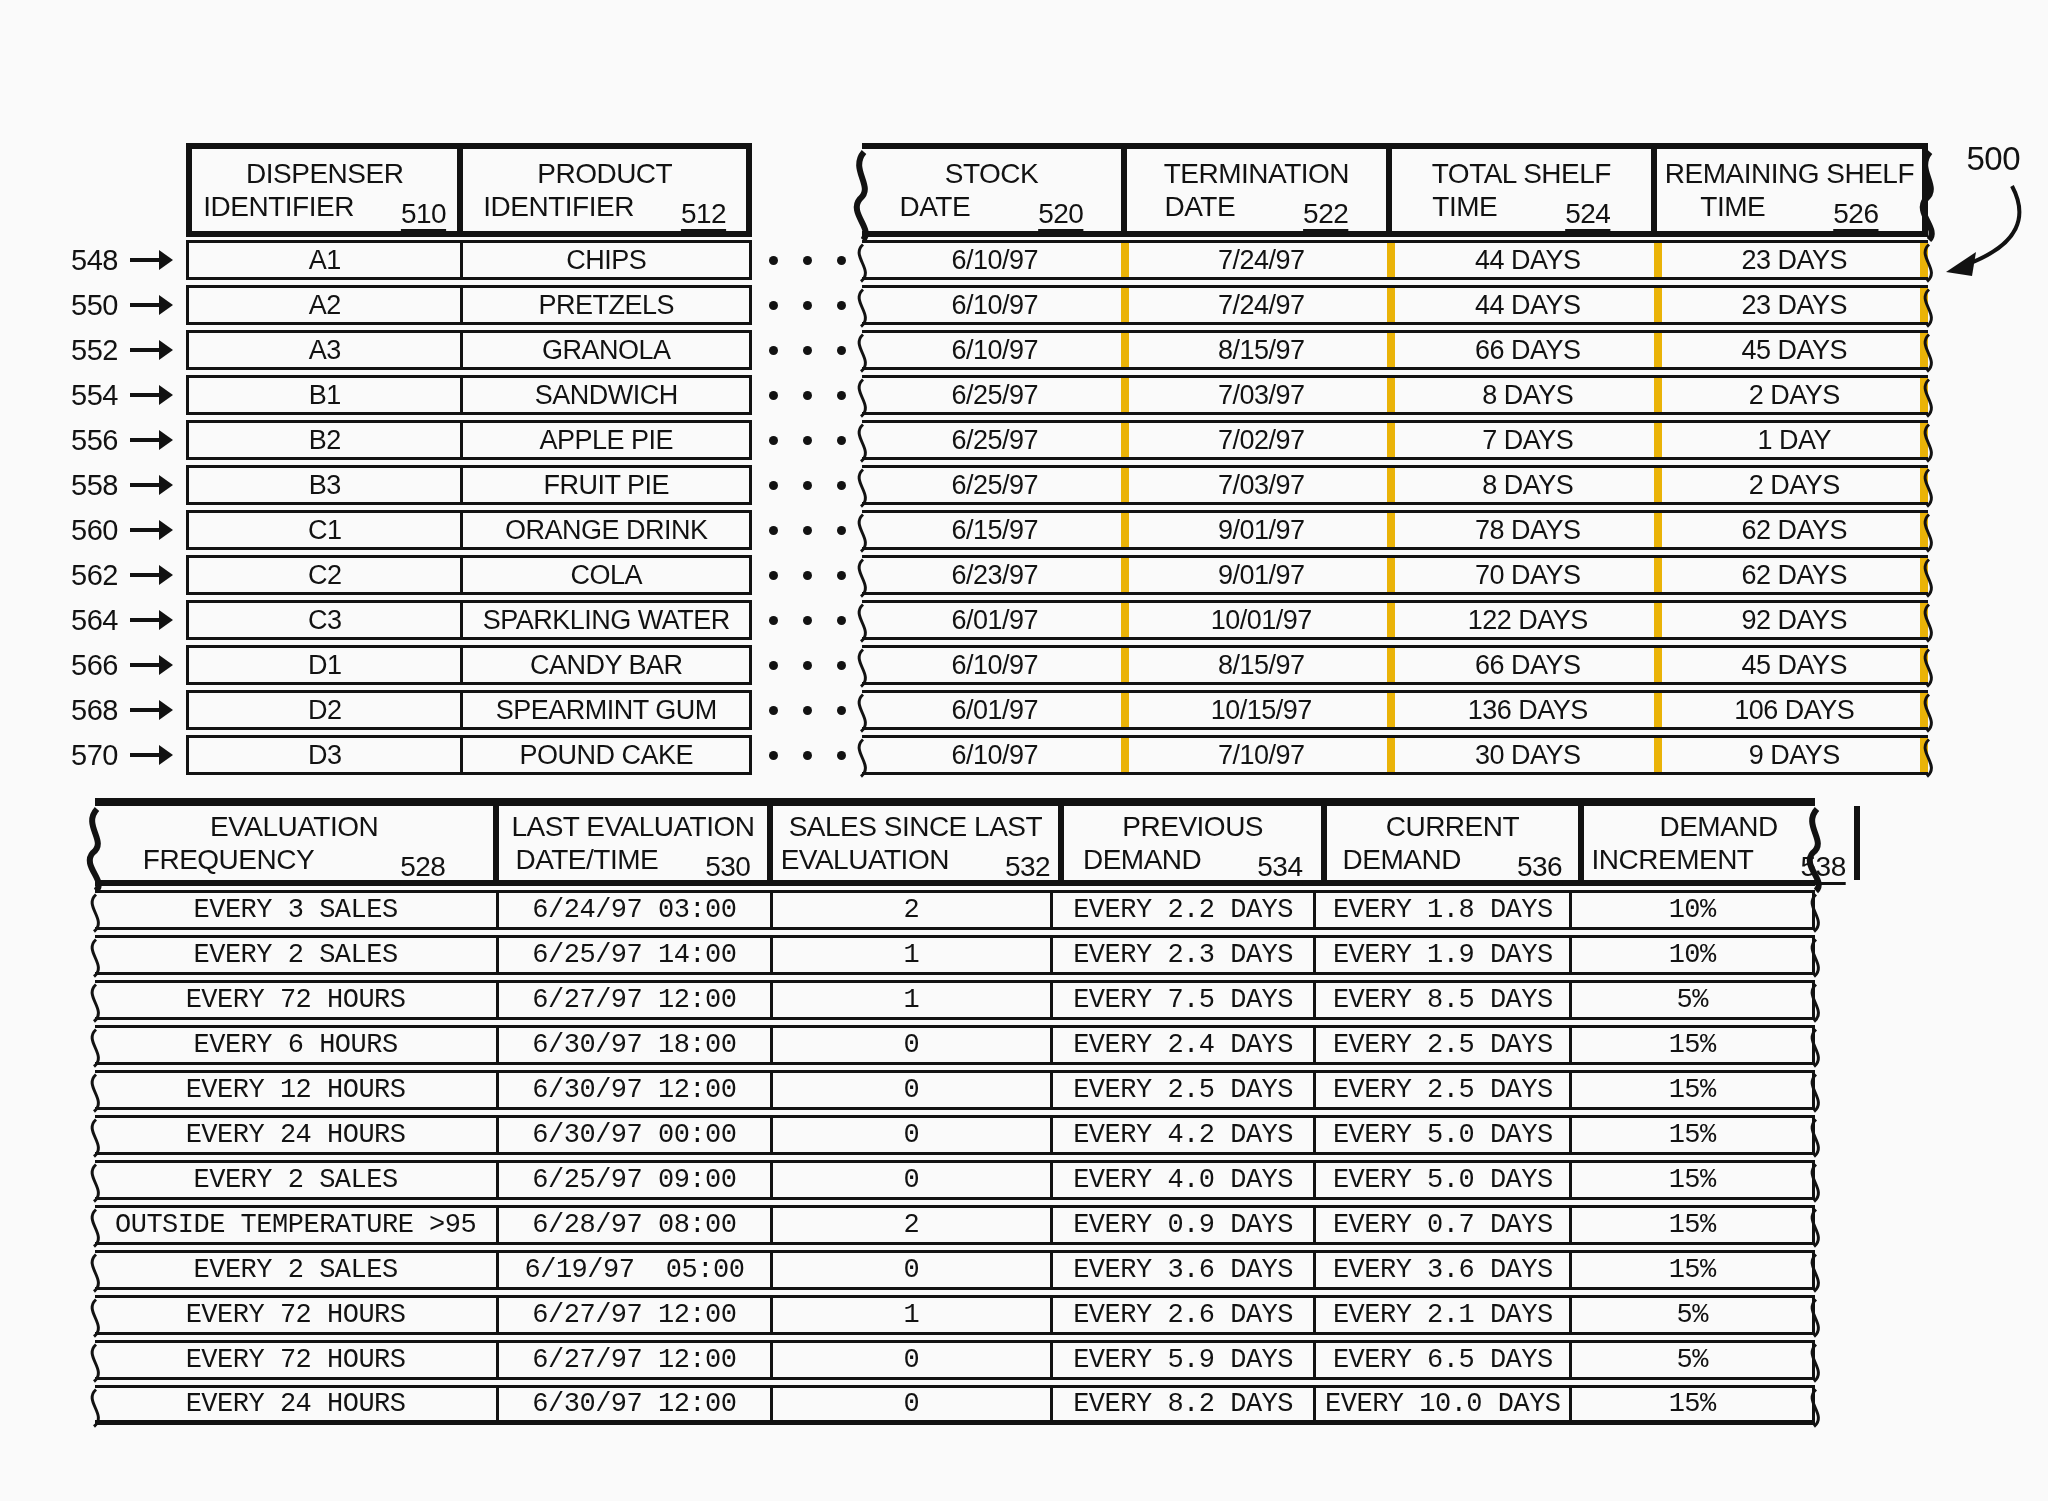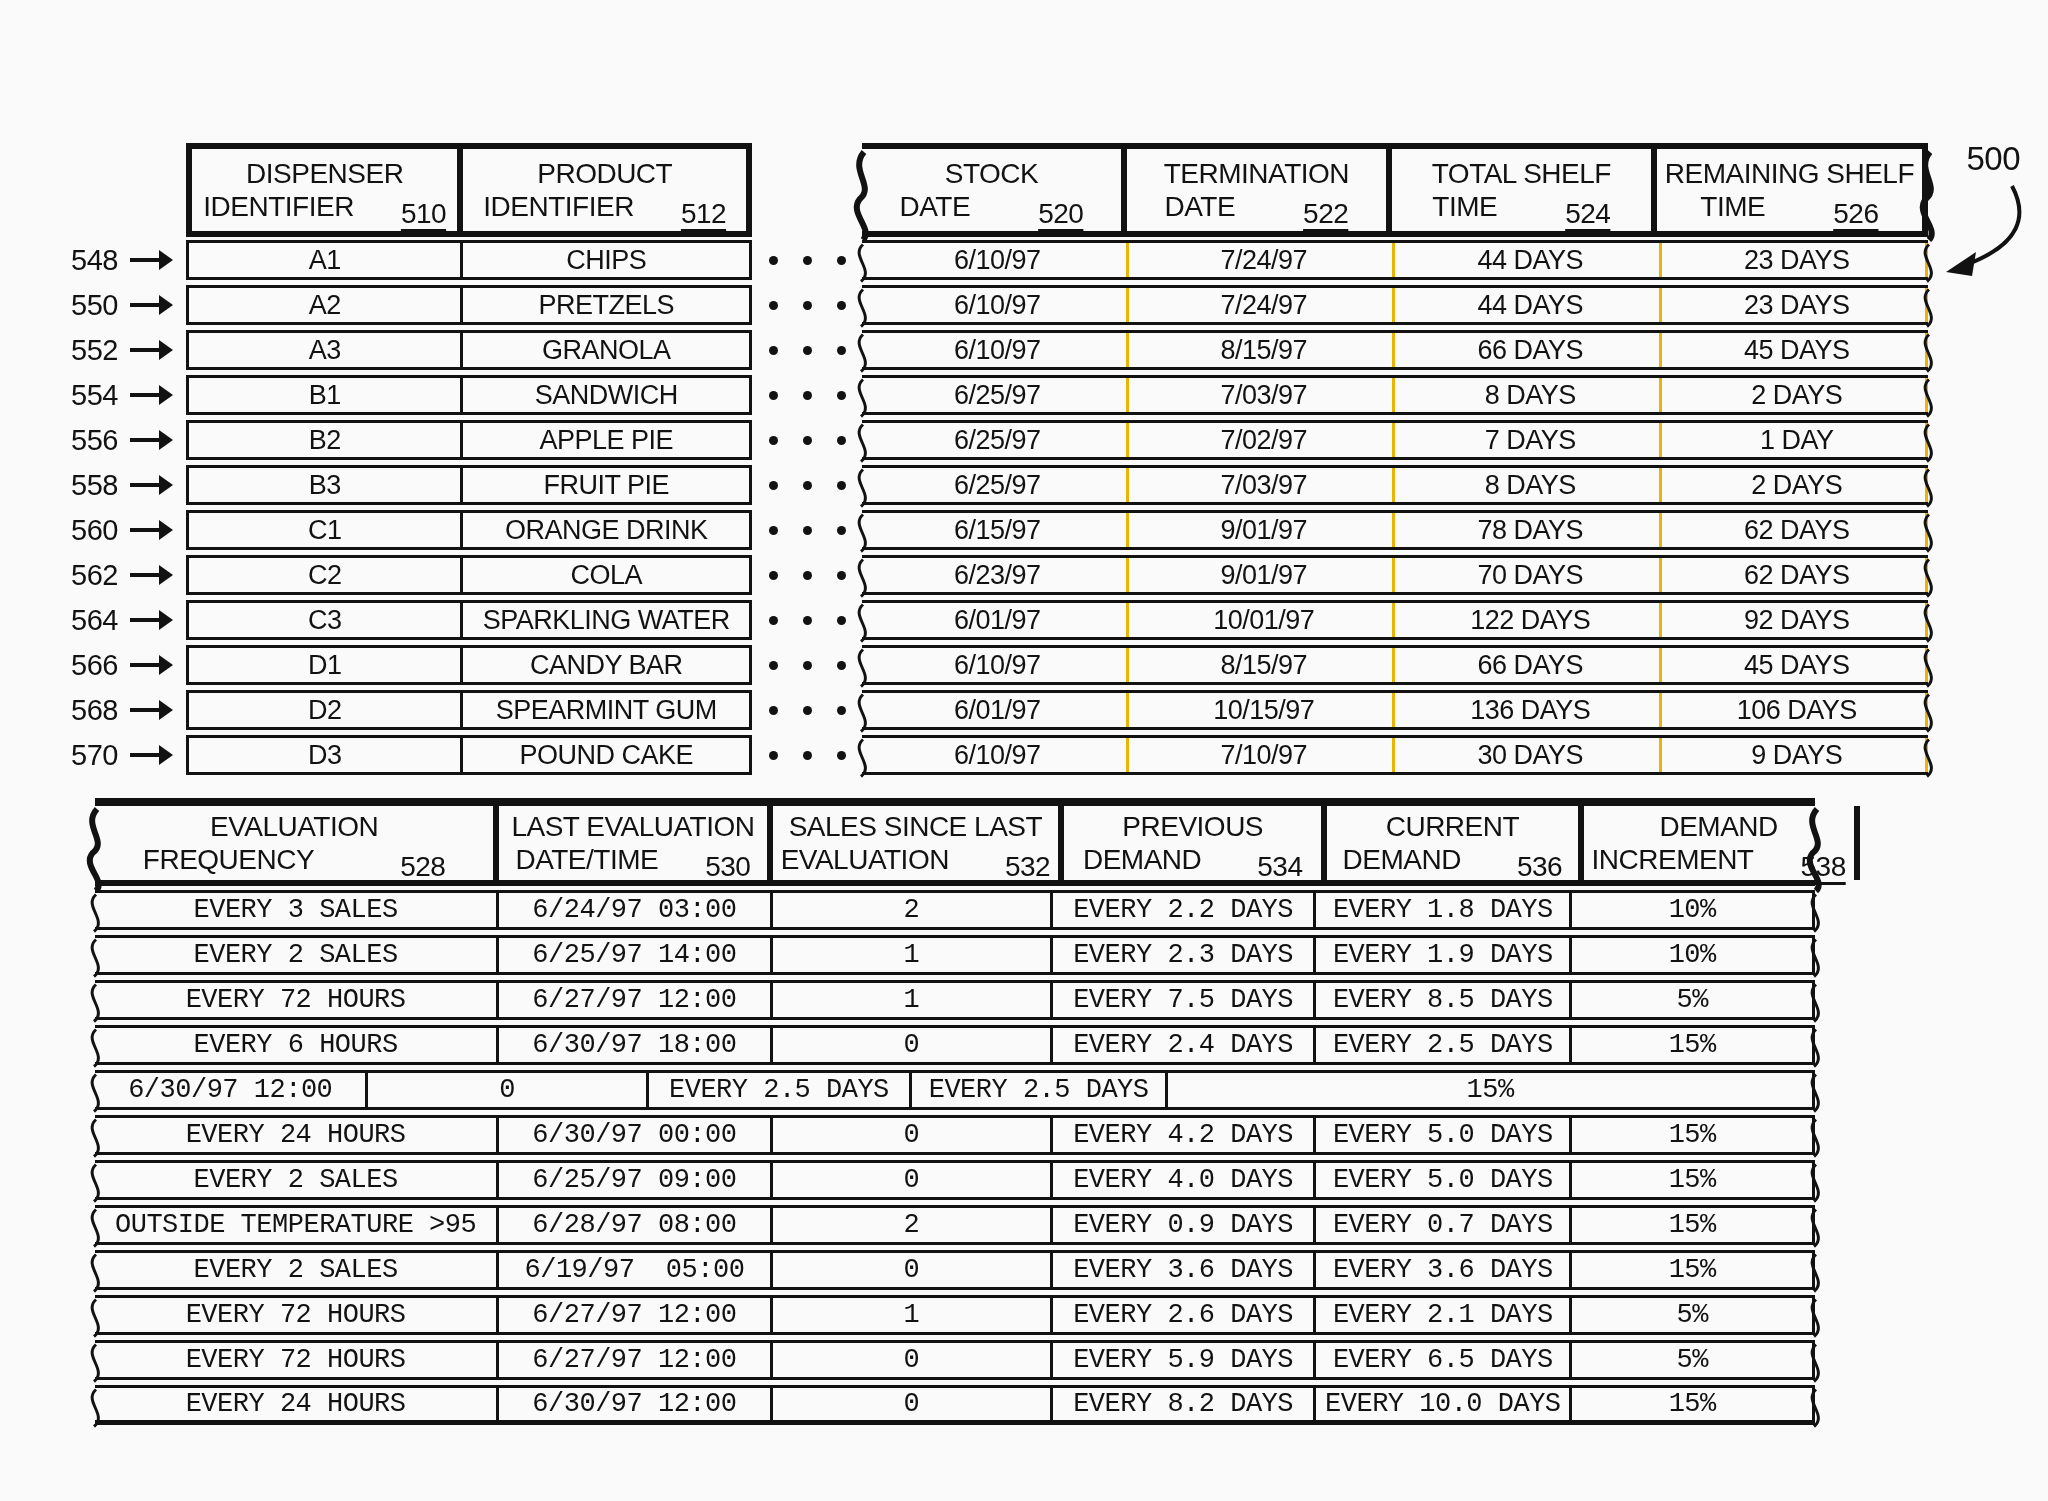--- a/index.html
+++ b/index.html
@@ -63,21 +63,21 @@
   .dotrow{height:40px;margin-bottom:5px;display:flex;align-items:center;justify-content:center;gap:25px;}
   .dot{width:9px;height:9px;border-radius:50%;background:#121212;}
 
   
   .rblock{left:862px;top:143px;width:1066px;}
   .r-hrow{height:94px;border-top:6px solid #121212;border-bottom:6px solid #121212;box-sizing:border-box;}
   .r-hrow .hcell{border-right:6px solid #121212;}
   .r-hrow .hcell:last-child{border-right:none;}
   .rblock .rows{margin-top:3px;}
   .rrow{border-top:3px solid #121212;border-bottom:3px solid #121212;}
-  .rrow .cell{border-right:3px solid #eab308;padding-left:7px;}
+  .rrow .cell{border-right:8px solid #eab308;padding-left:7px;}
   .rrow .cell:last-child{border-right:none;}
 
   
   .bblock{left:95px;top:798px;width:1720px;}
   .b-hrow{height:88px;border-top:8px solid #121212;border-bottom:6px solid #121212;box-sizing:border-box;}
   .b-hrow .hcell{border-right:6px solid #121212;}
   .b-hrow .hcell:last-child{border-right:none;}
   .bblock .rows{margin-top:4px;font-family:Liberation Mono, monospace;}
   .brow{border-top:3px solid #121212;border-bottom:3px solid #121212;}
   .brow:last-child{border-bottom:5px solid #121212;}
@@ -546,20 +546,21 @@
           <div class="cell w5">EVERY 2.5 DAYS</div>
           <div class="cell w6">15%</div>
           <svg class="wavy wavy-right" width="26" height="40" viewBox="0 0 26 40">
             <path d="M14,1.5 C1,13.2 26,26.8 12,38.5" fill="none" stroke="#121212" stroke-width="3"></path>
           </svg>
         </div>
         <div class="trow brow">
           <svg class="wavy wavy-left" width="26" height="40" viewBox="0 0 26 40">
             <path d="M14,1.5 C1,13.2 26,26.8 12,38.5" fill="none" stroke="#121212" stroke-width="3"></path>
           </svg>
+          <div class="cell w1">EVERY 12 HOURS</div>
           <div class="cell w2">6/30/97 12:00</div>
           <div class="cell w3">0</div>
           <div class="cell w4">EVERY 2.5 DAYS</div>
           <div class="cell w5">EVERY 2.5 DAYS</div>
           <div class="cell w6">15%</div>
           <svg class="wavy wavy-right" width="26" height="40" viewBox="0 0 26 40">
             <path d="M14,1.5 C1,13.2 26,26.8 12,38.5" fill="none" stroke="#121212" stroke-width="3"></path>
           </svg>
         </div>
         <div class="trow brow">

